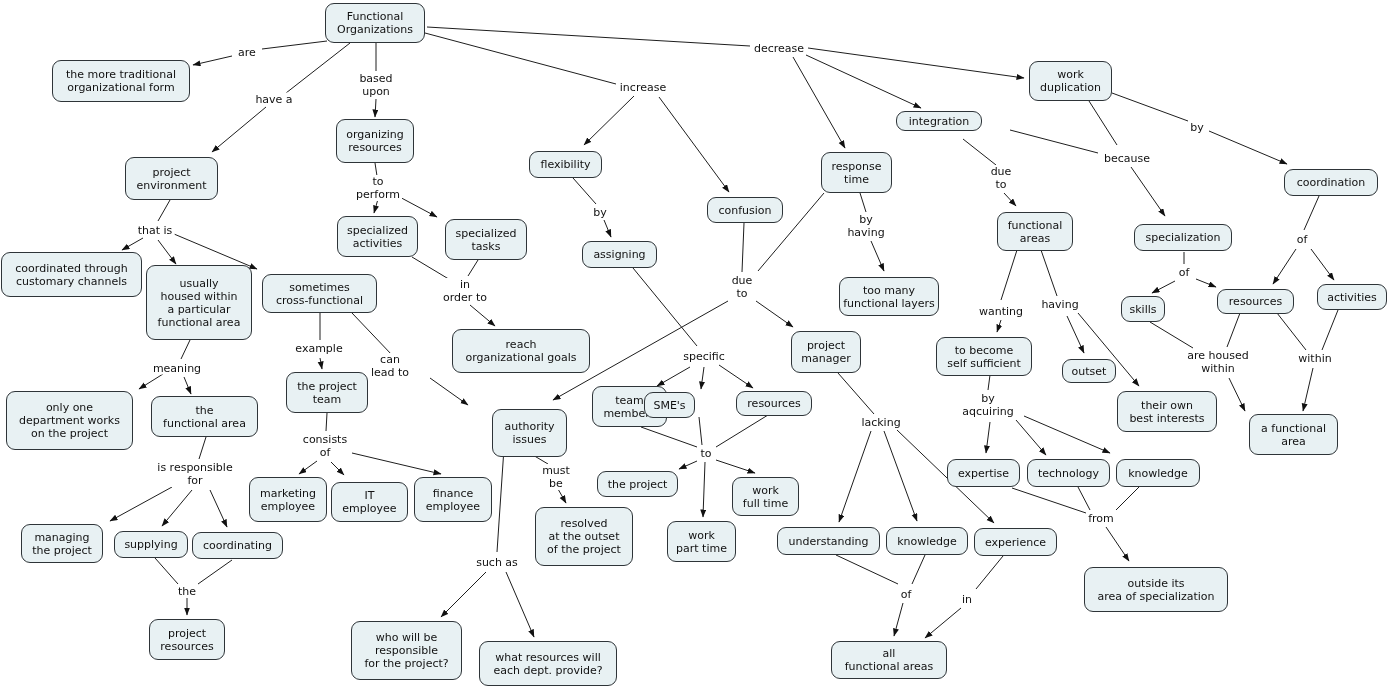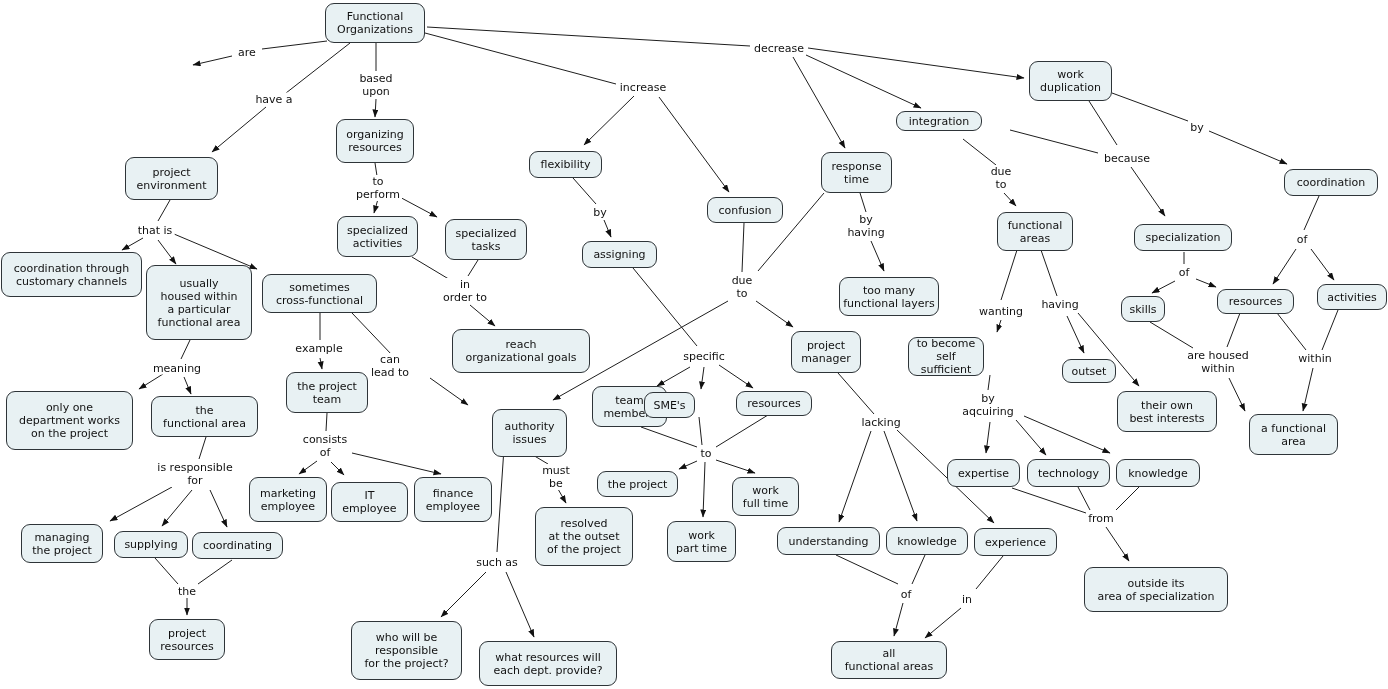--- a/index.html
+++ b/index.html
@@ -127,29 +127,31 @@
   <line x1="1150" y1="322" x2="1193" y2="348"></line>
   <line x1="1240" y1="313" x2="1227" y2="347"></line>
   <line class="a" x1="1229" y1="378" x2="1245" y2="411"></line>
   <line x1="1277" y1="313" x2="1306" y2="350"></line>
   <line x1="1338" y1="310" x2="1322" y2="350"></line>
   <line class="a" x1="1313" y1="368" x2="1303" y2="411"></line>
 </svg>
 
 <div class="node" style="left:325px;top:3px;width:100px;height:40px">Functional
 Organizations</div>
+<div class="node" style="left:52px;top:60px;width:138px;height:42px">the more traditional
+organizational form</div>
 <div class="node" style="left:125px;top:157px;width:93px;height:43px">project
 environment</div>
 <div class="node" style="left:336px;top:119px;width:78px;height:44px">organizing
 resources</div>
 <div class="node" style="left:337px;top:216px;width:81px;height:41px">specialized
 activities</div>
 <div class="node" style="left:445px;top:219px;width:82px;height:41px">specialized
 tasks</div>
-<div class="node" style="left:1px;top:252px;width:141px;height:45px">coordination through
+<div class="node" style="left:1px;top:252px;width:141px;height:45px">coordinated through
 customary channels</div>
 <div class="node" style="left:146px;top:265px;width:106px;height:75px">usually
 housed within
 a particular
 functional area</div>
 <div class="node" style="left:452px;top:329px;width:138px;height:44px">reach
 organizational goals</div>
 <div class="node" style="left:262px;top:274px;width:115px;height:39px">sometimes
 cross-functional</div>
 <div class="node" style="left:6px;top:391px;width:127px;height:59px">only one
@@ -200,21 +202,21 @@
 <div class="node" style="left:791px;top:331px;width:70px;height:42px">project
 manager</div>
 <div class="node" style="left:777px;top:527px;width:103px;height:28px">understanding</div>
 <div class="node" style="left:886px;top:527px;width:82px;height:28px">knowledge</div>
 <div class="node" style="left:974px;top:528px;width:83px;height:28px">experience</div>
 <div class="node" style="left:831px;top:641px;width:116px;height:38px">all
 functional areas</div>
 <div class="node" style="left:896px;top:111px;width:86px;height:20px">integration</div>
 <div class="node" style="left:997px;top:212px;width:76px;height:39px">functional
 areas</div>
-<div class="node" style="left:908px;top:337px;width:76px;height:39px">to become
+<div class="node" style="left:936px;top:337px;width:96px;height:39px">to become
 self sufficient</div>
 <div class="node" style="left:1062px;top:359px;width:54px;height:24px">outset</div>
 <div class="node" style="left:947px;top:459px;width:73px;height:28px">expertise</div>
 <div class="node" style="left:1027px;top:459px;width:83px;height:28px">technology</div>
 <div class="node" style="left:1116px;top:459px;width:84px;height:28px">knowledge</div>
 <div class="node" style="left:1117px;top:391px;width:100px;height:41px">their own
 best interests</div>
 <div class="node" style="left:1084px;top:567px;width:144px;height:45px">outside its
 area of specialization</div>
 <div class="node" style="left:1029px;top:61px;width:83px;height:40px">work

